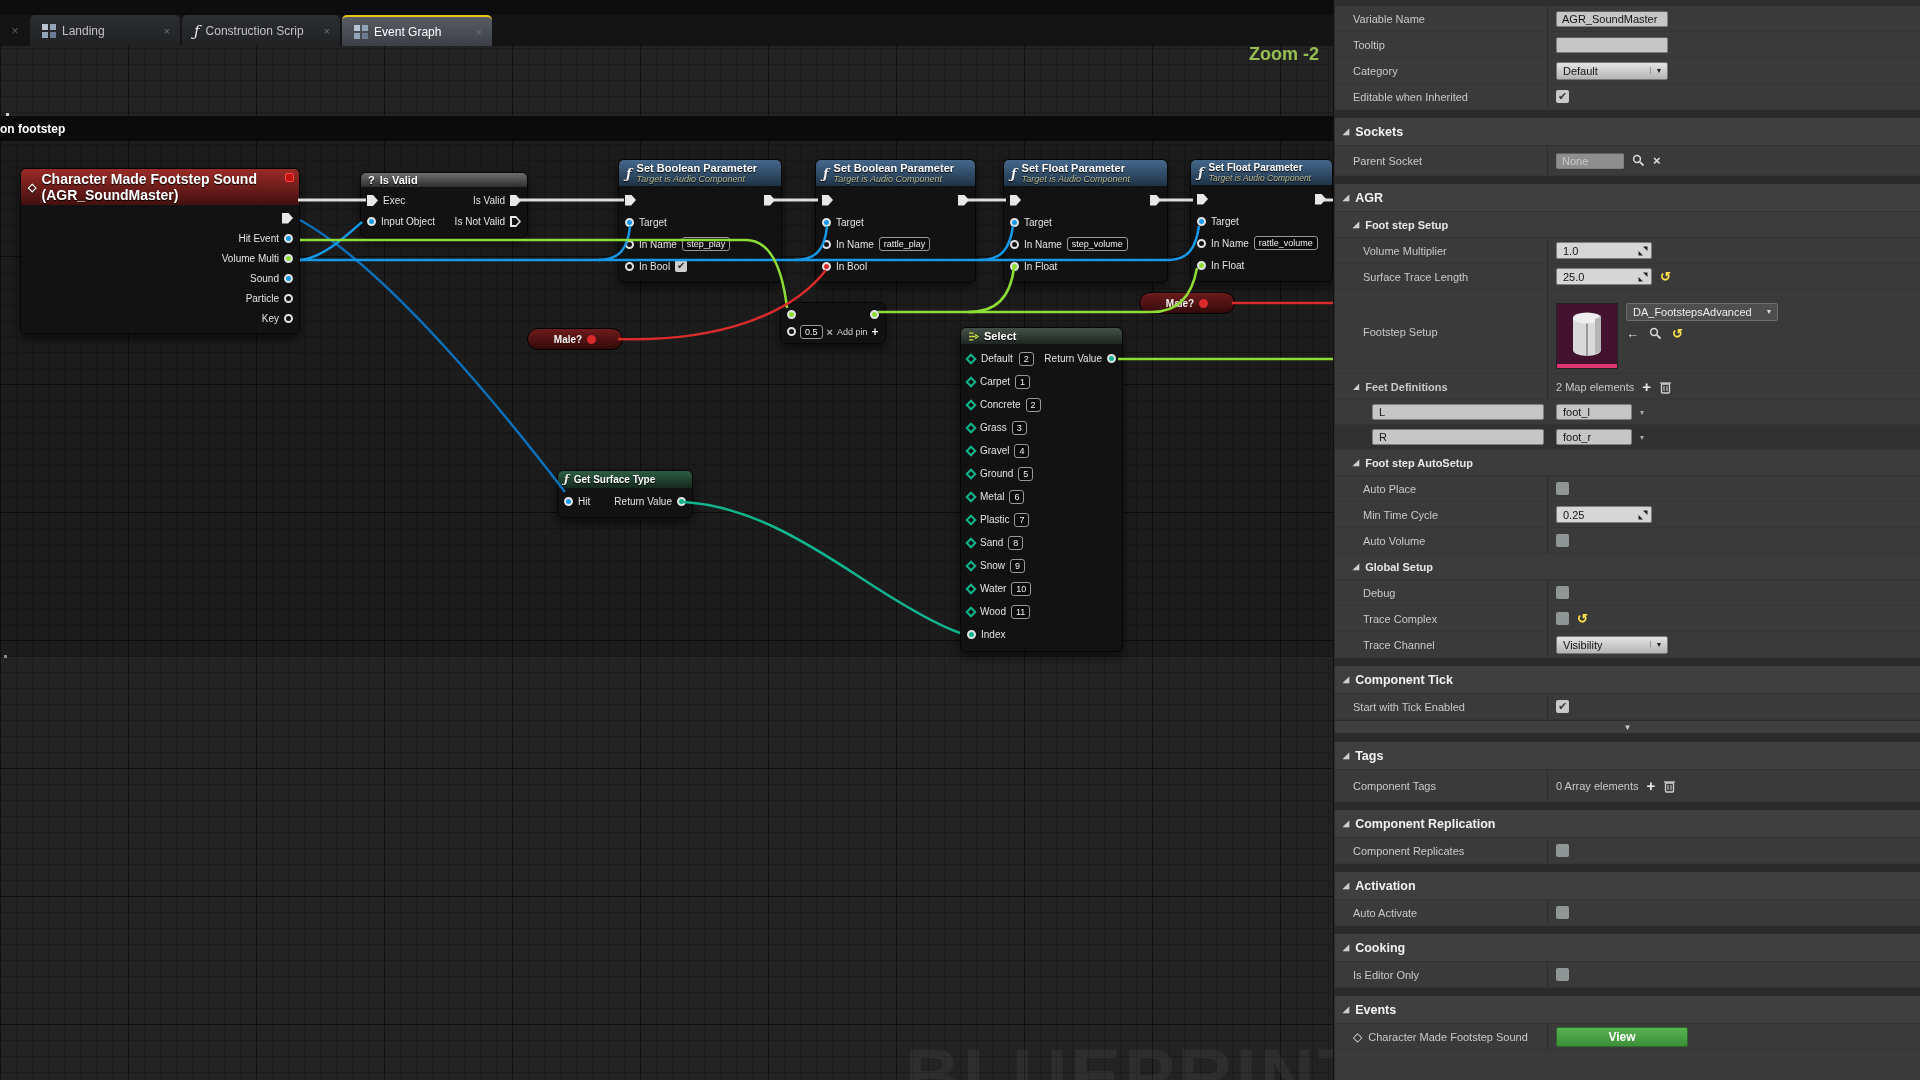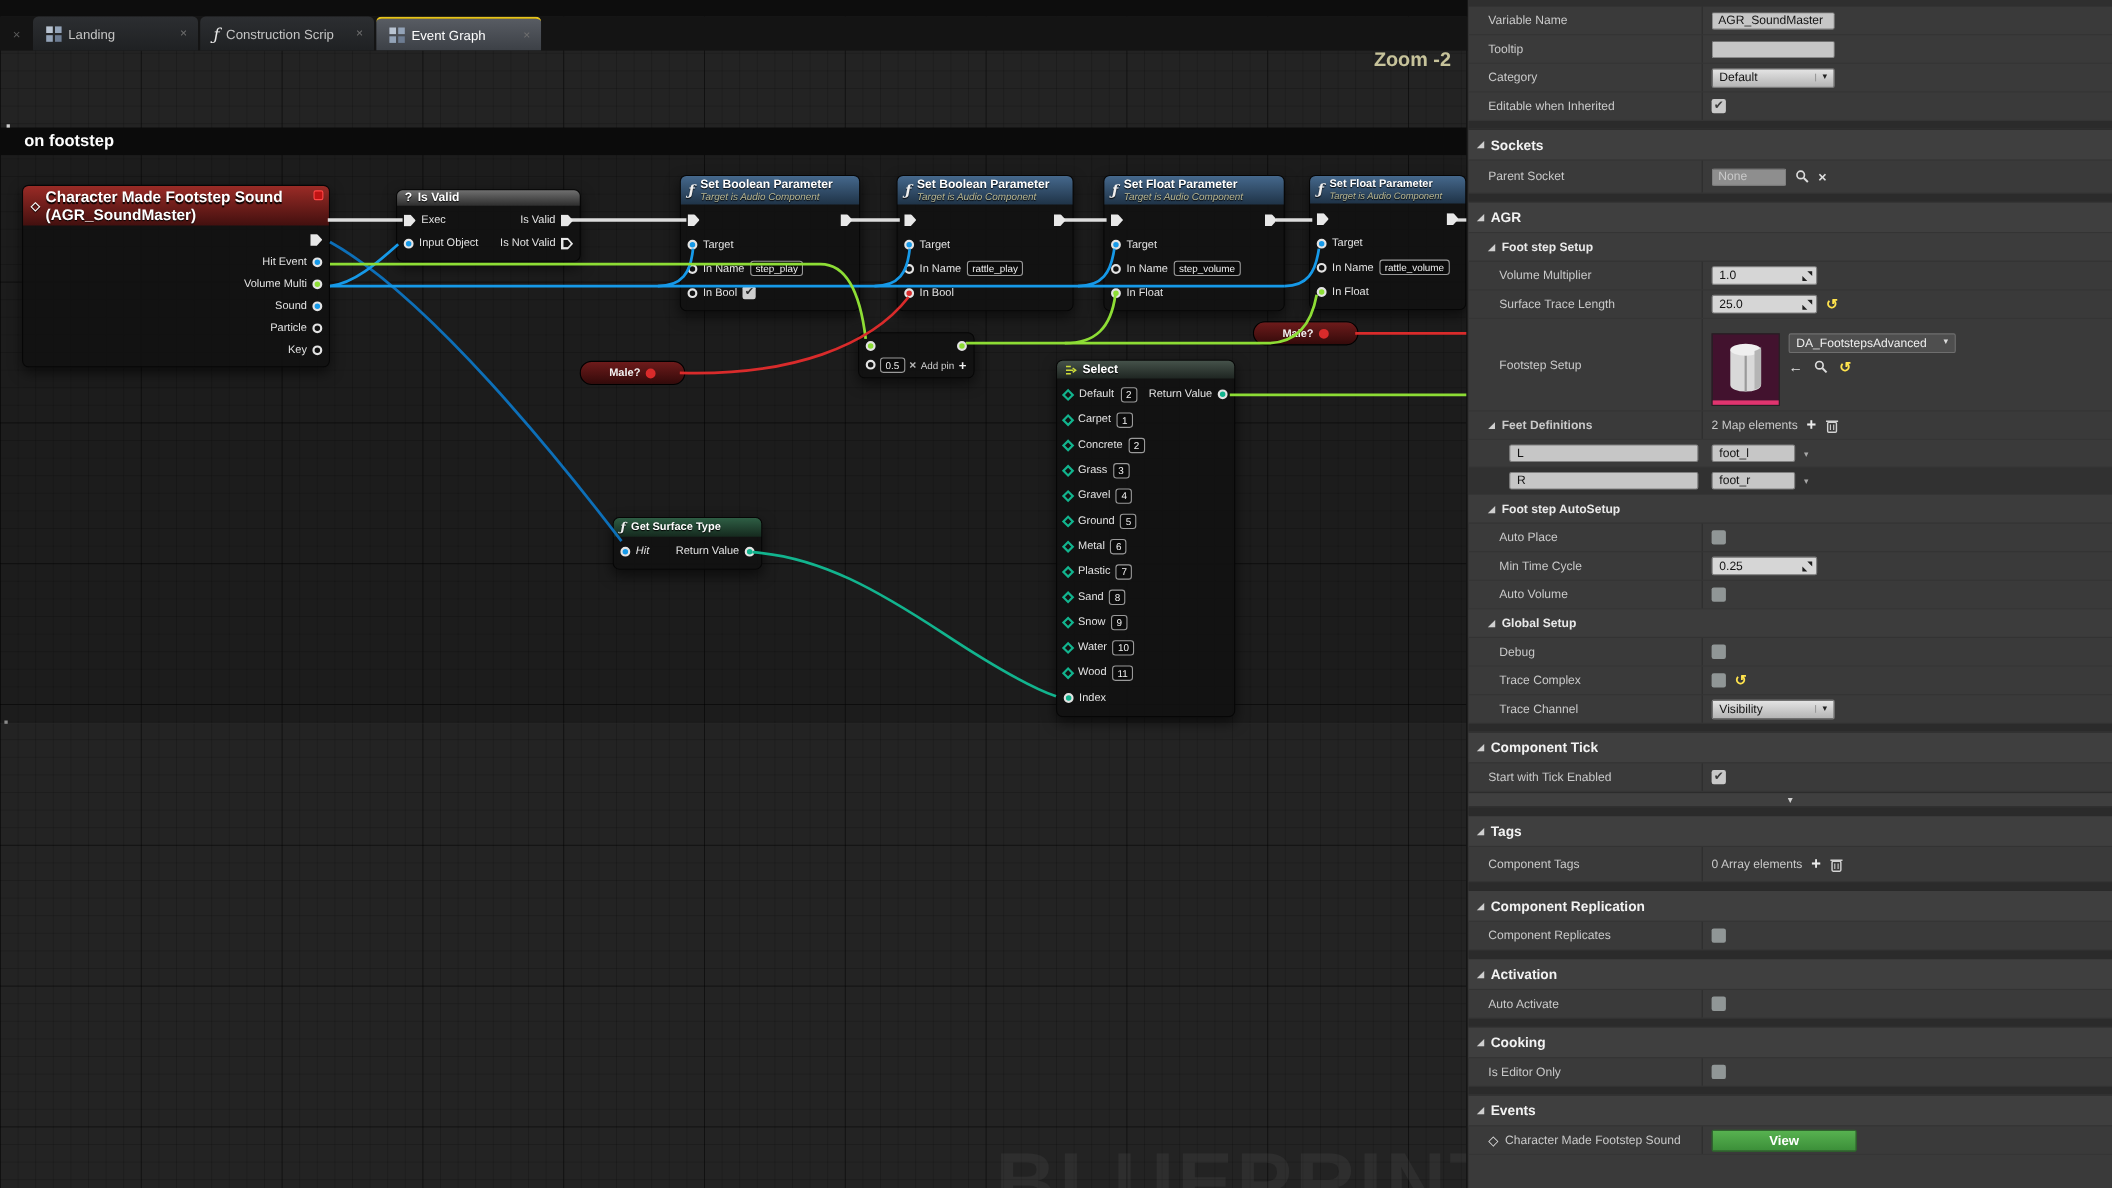--- a/index.html
+++ b/index.html
@@ -31,31 +31,31 @@
   .tablabel { white-space:nowrap; }
   .tabx { margin-left:auto; color:#6f6f6f; font-size:11px; padding-left:14px; }
   .tabicon.grid { width:14px; height:14px; position:relative; display:inline-block; }
   .tabicon.grid i { position:absolute; width:6px; height:6px; background:#93a3b8; }
   .tabicon.grid i:nth-child(1){left:0;top:0;background:#b9c4d2;}
   .tabicon.grid i:nth-child(2){right:0;top:0;}
   .tabicon.grid i:nth-child(3){left:0;bottom:0;}
   .tabicon.grid i:nth-child(4){right:0;bottom:0;background:#6d7c92;}
   .tabicon.fn { font-family:"DejaVu Serif", serif; font-style:italic; font-size:15px; color:#e8e8e8; }
 
-  .zoom-label { position:absolute; right:14px; top:44px; color:#fef9c3; font-size:18px;
+  .zoom-label { position:absolute; right:14px; top:44px; color:#bef264; font-size:18px;
     font-weight:bold; opacity:.75; }
   .watermark { position:absolute; left:905px; top:1032px; font-size:76px; font-weight:bold;
     color:rgba(255,255,255,.05); letter-spacing:3px; }
 
   
   .comment-body { position:absolute; left:0; top:116px; width:1334px; height:542px;
     background:rgba(0,0,0,.18); border-bottom:1px solid rgba(255,255,255,.05); }
   .comment-bar { position:absolute; left:0; top:116px; width:1334px; height:25px;
     background:#0b0b0b; display:flex; align-items:center; }
-  .comment-title { color:#fff; font-size:15px; font-weight:bold; padding-left:22px; }
+  .comment-title { color:#fff; font-size:12px; font-weight:bold; padding-left:0; }
   .cdot { position:absolute; left:6px; top:113px; width:3px; height:3px; background:#cfcfcf; }
   .cdot2 { position:absolute; left:4px; top:655px; width:3px; height:3px; background:#8a8a8a; }
 
   
   svg.wires { position:absolute; left:0; top:0; width:1334px; height:1080px; z-index:5; pointer-events:none; }
 
   
   .node { position:absolute; background:rgba(17,17,17,.93); border:1px solid #060606;
     border-radius:6px; box-shadow:0 5px 12px rgba(0,0,0,.55); z-index:3; color:#e2e2e2; }
   .nhead { display:flex; align-items:center; gap:5px; padding:2px 7px; border-radius:5px 5px 0 0;
@@ -400,21 +400,21 @@
     </div>
   </div>
 
   <div class="node" style="left:557px;top:470px;width:136px;">
     <div class="nhead green" style="padding:2px 6px;font-size:10px;">
       <span class="fnico" style="font-size:11px;">ƒ</span>
       <span>Get Surface Type</span>
     </div>
     <div class="nbody">
       <div class="prow dual h21">
-        <span style="display:flex;align-items:center;gap:5px;font-style:italic;">
+        <span style="display:flex;align-items:center;gap:5px;">
             <span class="pin circ c-blue f-blue"></span>
             <span>Hit</span>
           </span>
         <span style="display:flex;align-items:center;gap:5px;">
             <span>Return Value</span>
             <span class="pin circ c-teal f-teal"></span>
           </span>
       </div>
     </div>
   </div>

